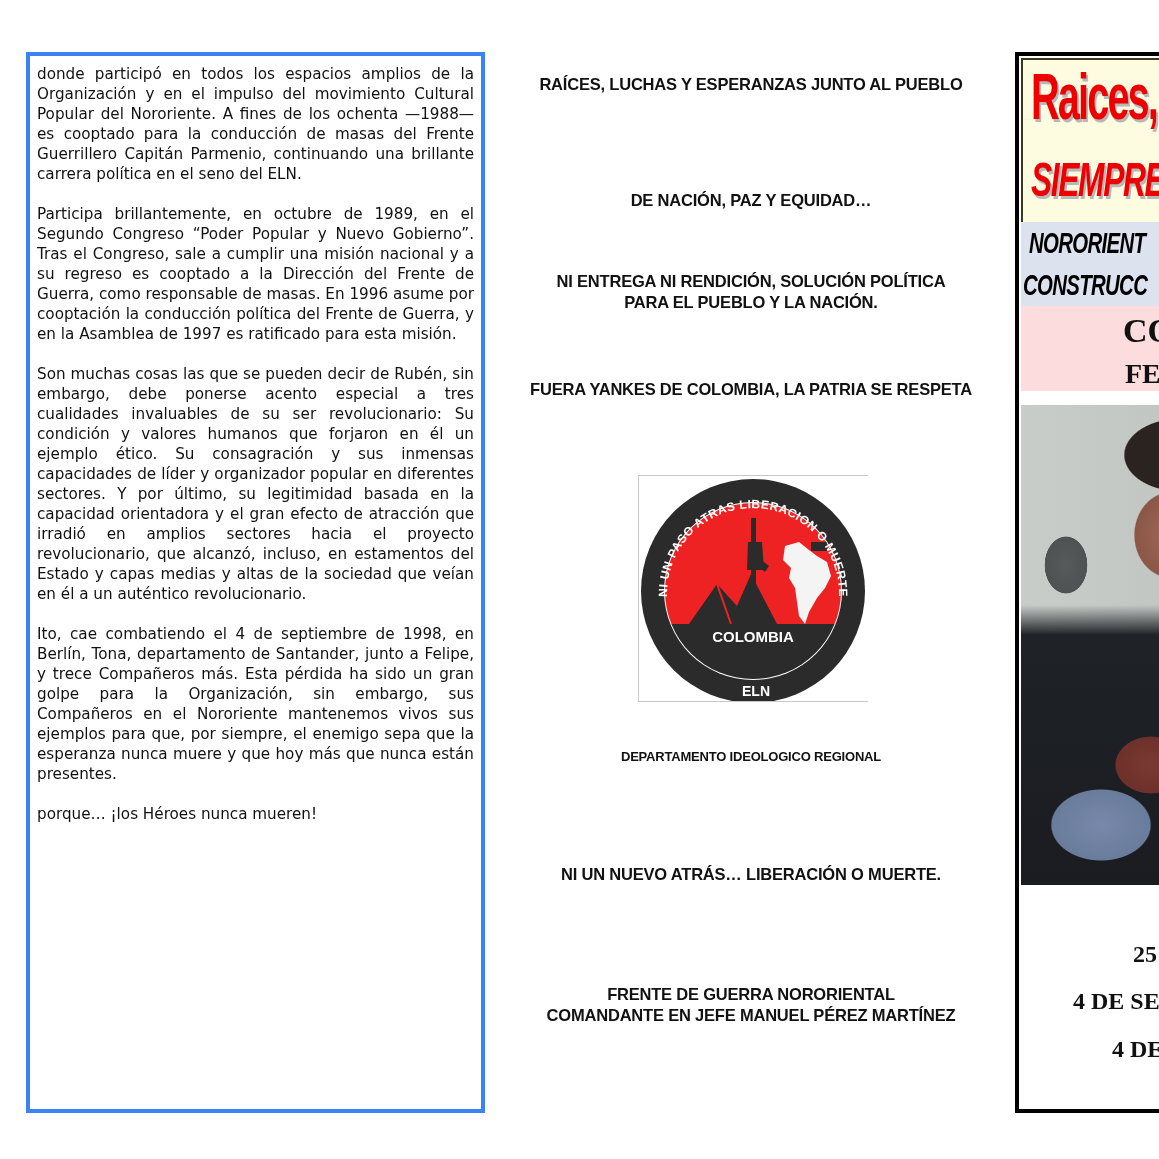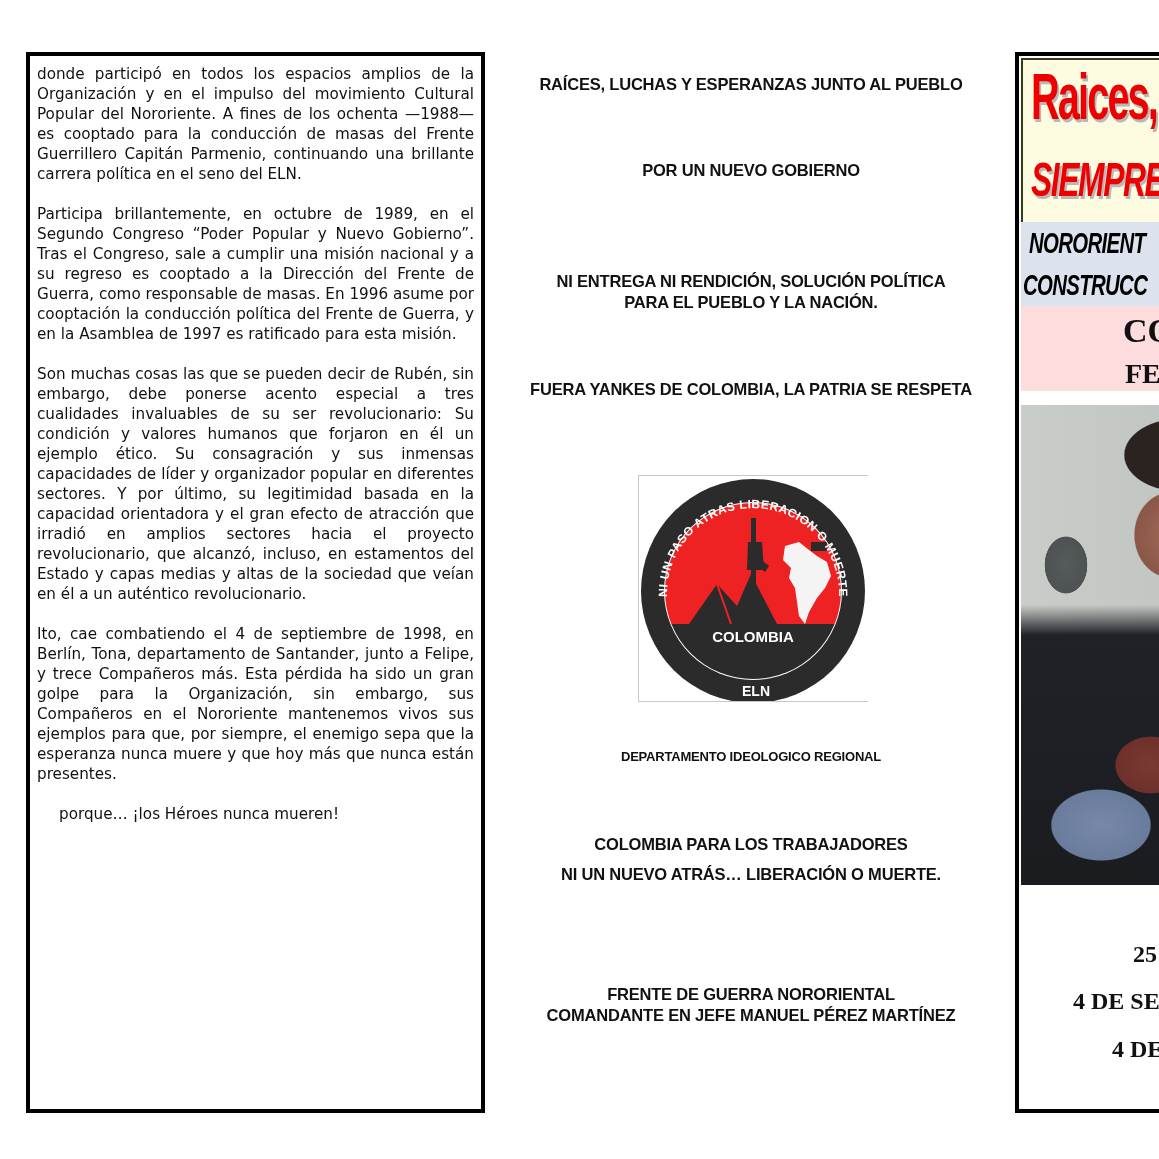--- a/index.html
+++ b/index.html
@@ -2,31 +2,31 @@
 <html><head>
   <meta charset="utf-8">
   <style>
     html, body { margin: 0; padding: 0; background: #ffffff; }
     body { width: 1159px; height: 1159px; position: relative; overflow: hidden; }
 
     
     .left-panel {
       position: absolute; left: 26px; top: 52px;
       width: 451px; height: 1053px;
-      border: 4px solid #000000; background: #fff;
+      border: 4px solid #3b82f6; background: #fff;
       box-sizing: content-box;
     }
     .left-text {
       position: absolute; left: 7px; top: 8px; width: 437px;
       font-family: "DejaVu Sans", sans-serif;
       font-size: 15.2px; line-height: 20px; color: #111;
       text-align: justify;
     }
     .left-text p { margin: 0 0 20px 0; }
-    .left-text p.closing { margin-left: 22px; text-align: left; }
+    .left-text p.closing { margin-left: 0; text-align: left; }
 
     
     .mid {
       position: absolute; left: 505px; top: 0; width: 492px; height: 1159px;
       font-family: "Liberation Sans", sans-serif; font-weight: bold; color: #111;
       text-align: center;
     }
     .mid .line { position: absolute; left: 0; width: 492px; font-size: 16.5px; line-height: 20px; letter-spacing: -0.2px; }
     .mid .line.small { font-size: 13px; }
 
@@ -115,21 +115,21 @@
     <p>donde participó en todos los espacios amplios de la Organización y en el impulso del movimiento Cultural Popular del Nororiente. A fines de los ochenta —1988— es cooptado para la conducción de masas del Frente Guerrillero Capitán Parmenio, continuando una brillante carrera política en el seno del ELN.</p>
     <p>Participa brillantemente, en octubre de 1989, en el Segundo Congreso “Poder Popular y Nuevo Gobierno”. Tras el Congreso, sale a cumplir una misión nacional y a su regreso es cooptado a la Dirección del Frente de Guerra, como responsable de masas. En 1996 asume por cooptación la conducción política del Frente de Guerra, y en la Asamblea de 1997 es ratificado para esta misión.</p>
     <p>Son muchas cosas las que se pueden decir de Rubén, sin embargo, debe ponerse acento especial a tres cualidades invaluables de su ser revolucionario: Su condición y valores humanos que forjaron en él un ejemplo ético. Su consagración y sus inmensas capacidades de líder y organizador popular en diferentes sectores. Y por último, su legitimidad basada en la capacidad orientadora y el gran efecto de atracción que irradió en amplios sectores hacia el proyecto revolucionario, que alcanzó, incluso, en estamentos del Estado y capas medias y altas de la sociedad que veían en él a un auténtico revolucionario.</p>
     <p>Ito, cae combatiendo el 4 de septiembre de 1998, en Berlín, Tona, departamento de Santander, junto a Felipe, y trece Compañeros más. Esta pérdida ha sido un gran golpe para la Organización, sin embargo, sus Compañeros en el Nororiente mantenemos vivos sus ejemplos para que, por siempre, el enemigo sepa que la esperanza nunca muere y que hoy más que nunca están presentes.</p>
     <p class="closing">porque… ¡los Héroes nunca mueren!</p>
   </div>
 </div>
 
 <div class="mid">
   <div class="line" style="top:74px">RAÍCES, LUCHAS Y ESPERANZAS JUNTO AL PUEBLO</div>
-  <div class="line" style="top:160px">POR UN NUEVO GOBIERNO</div>
+  <div class="line" style="top:190px">DE NACIÓN, PAZ Y EQUIDAD…</div>
   <div class="line" style="top:271px">NI ENTREGA NI RENDICIÓN, SOLUCIÓN POLÍTICA</div>
   <div class="line" style="top:292px">PARA EL PUEBLO Y LA NACIÓN.</div>
   <div class="line" style="top:379px">FUERA YANKES DE  COLOMBIA, LA PATRIA SE RESPETA</div>
 
   <div class="logo-box">
     <svg width="229" height="225" viewBox="0 0 229 225">
       <defs>
         <path id="ringArc" d="M 28,118 A 86,86 0 0 1 200,118"></path>
         <clipPath id="innerClip">
             <circle cx="114" cy="115" r="88"></circle>
@@ -153,21 +153,20 @@
       </g>
       <text font-family="Liberation Sans, sans-serif" font-weight="bold" font-size="12" fill="#fff" letter-spacing="0.5">
         <textPath href="#ringArc" startOffset="50%" text-anchor="middle">NI UN PASO ATRAS LIBERACION O MUERTE</textPath>
       </text>
       <text x="114" y="166" text-anchor="middle" font-family="Liberation Sans, sans-serif" font-size="15" fill="#fff">COLOMBIA</text>
       <text x="117" y="220" text-anchor="middle" font-family="Liberation Sans, sans-serif" font-size="14" fill="#fff">ELN</text>
     </svg>
   </div>
 
   <div class="line small" style="top:747px">DEPARTAMENTO IDEOLOGICO REGIONAL</div>
-  <div class="line" style="top:834px">COLOMBIA PARA LOS TRABAJADORES</div>
   <div class="line" style="top:864px">NI UN NUEVO ATRÁS… LIBERACIÓN O MUERTE.</div>
   <div class="line" style="top:984px">FRENTE DE GUERRA NORORIENTAL</div>
   <div class="line" style="top:1005px">COMANDANTE EN JEFE  MANUEL PÉREZ MARTÍNEZ</div>
 
 </div>
 
 <div class="right-panel">
   <div class="banner-yellow">
     <div class="big-red t1">Raices, L</div>
     <div class="big-red t2">SIEMPRE</div>

